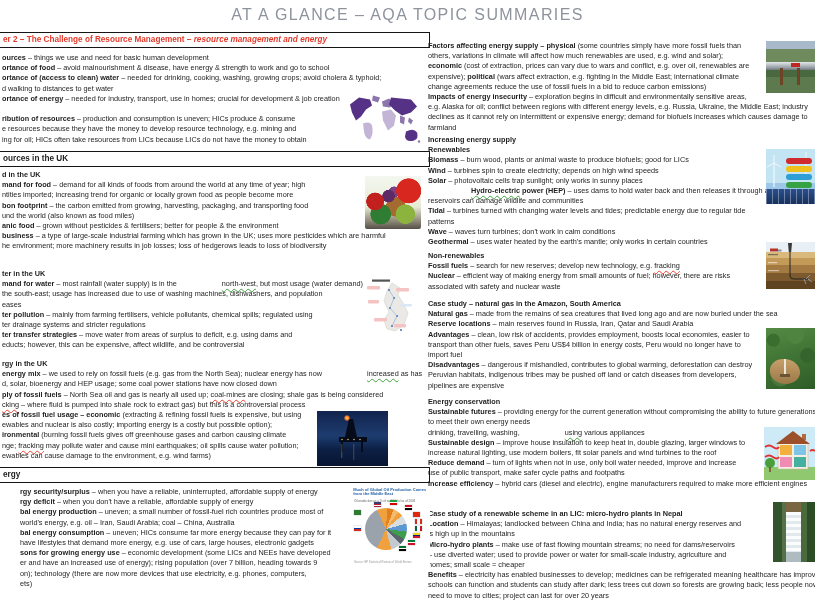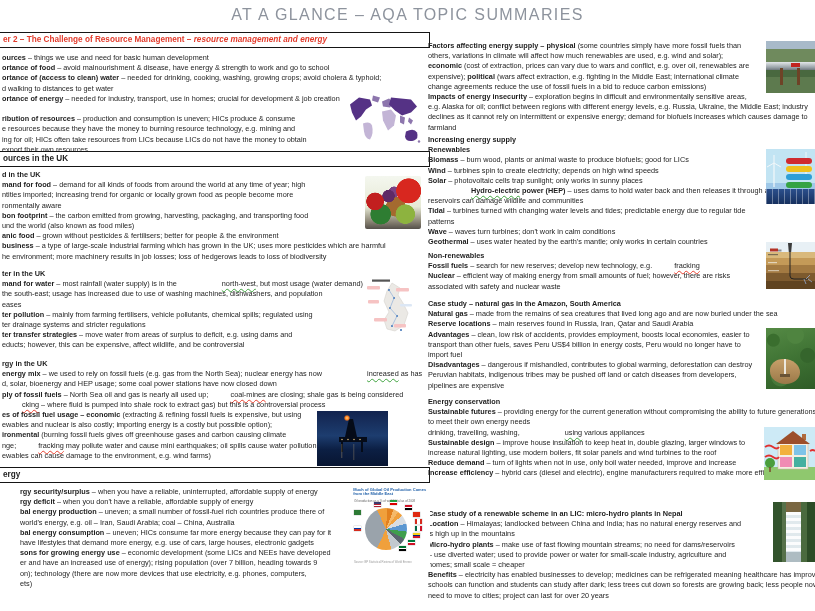--- a/index.html
+++ b/index.html
@@ -8,21 +8,21 @@
   .page{position:absolute;inset:0;background:#fff;}
 
   .doc-title{position:absolute;top:6px;left:0;width:815px;text-align:center;
     font-size:16px;letter-spacing:1.4px;color:#8d939d;}
 
   
   .sec{position:absolute;font-size:7.3px;z-index:1;}
   .ln{height:10.2px;line-height:10.2px;white-space:nowrap;}
   .b{font-weight:700;margin-top:40px;}
   .sr{text-decoration-line:underline;text-decoration-style:wavy;
-      text-decoration-color:#e8402f;text-decoration-thickness:1px;text-underline-offset:1.5px;margin-left:20px;}
+      text-decoration-color:#e8402f;text-decoration-thickness:1px;text-underline-offset:1.5px;}
   .sg{text-decoration-line:underline;text-decoration-style:wavy;
       text-decoration-color:#3fa33f;text-decoration-thickness:1px;text-underline-offset:1.5px;padding-left:43px;}
   .b.sg{font-weight:700;}
 
   
   .hbox{position:absolute;left:-10px;width:426px;border:1.5px solid #151515;background:#fff;
     height:12px;line-height:12px;padding:1px 0 1px 12px;font-weight:700;font-size:8.2px;
     white-space:nowrap;z-index:1;}
   #box-chapter{top:32px;color:#e23b2c;}
   #box-chapter .chap-i{font-style:italic;margin-top:36px;}
@@ -132,32 +132,30 @@
   </div>
 
   <div class="sec" id="sec-intro">
       <div class="ln"><span class="b">ources</span><span> – things we use and need for basic human development</span></div>
       <div class="ln"><span class="b">ortance of food</span><span> – avoid malnourishment &amp; disease, have energy &amp; strength to work and go to school</span></div>
       <div class="ln"><span class="b">ortance of (access to clean) water</span><span> – needed for drinking, cooking, washing, growing crops; avoid cholera &amp; typhoid;</span></div>
       <div class="ln"><span>d walking to distances to get water</span></div>
       <div class="ln"><span class="b">ortance of energy</span><span> – needed for industry, transport, use in homes; crucial for development &amp; job creation</span></div>
       <div class="ln"></div>
       <div class="ln"><span class="b">ribution of resources</span><span> – production and consumption is uneven; HICs produce &amp; consume</span></div>
-      <div class="ln"><span>e resources because they have the money to burning resource technology, e.g. mining and</span></div>
+      <div class="ln"><span>e resources because they have the money to develop resource technology, e.g. mining and</span></div>
       <div class="ln"><span>ing for oil; HICs often take resources from LICs because LICs do not have the money to obtain</span></div>
-      <div class="ln"><span>export their own resources</span></div>
     </div>
   <div class="hbox" id="box-resources">
     <span>ources in the UK</span>
   </div>
   <div class="sec" id="sec-food">
       <div class="ln"><span class="b">d in the UK</span></div>
       <div class="ln"><span class="b">mand for food</span><span> – demand for all kinds of foods from around the world at any time of year; high</span></div>
       <div class="ln"><span>ntities imported; increasing trend for organic or locally grown food as people become more</span></div>
-      <div class="ln"><span>ronmentally aware</span></div>
       <div class="ln"><span class="b">bon footprint</span><span> – the carbon emitted from growing, harvesting, packaging, and transporting food</span></div>
       <div class="ln"><span>und the world (also known as food miles)</span></div>
       <div class="ln"><span class="b">anic food</span><span> – grown without pesticides &amp; fertilisers; better for people &amp; the environment</span></div>
       <div class="ln"><span class="b">business</span><span> – a type of large-scale industrial farming which has grown in the UK; uses more pesticides which are harmful</span></div>
       <div class="ln"><span>he environment; more machinery results in job losses; loss of hedgerows leads to loss of biodiversity</span></div>
     </div>
   <div class="sec" id="sec-water">
       <div class="ln"><span class="b">ter in the UK</span></div>
       <div class="ln"><span class="b">mand for water</span><span> – most rainfall (water supply) is in the </span><span class="sg">north-west</span><span>, but most usage (water demand)</span></div>
       <div class="ln"><span>the south-east; usage has increased due to use of washing machines, dishwashers, and population</span></div>
@@ -178,21 +176,21 @@
       <div class="ln"><span class="b">ironmental</span><span> (burning fossil fuels gives off greenhouse gases and carbon causing climate</span></div>
       <div class="ln"><span>nge; </span><span class="sr">fracking</span><span> may pollute water and cause mini earthquakes; oil spills cause water pollution;</span></div>
       <div class="ln"><span>ewables can cause damage to the environment, e.g. wind farms)</span></div>
     </div>
   <div class="hbox" id="box-energy">
     <span>ergy</span>
   </div>
   <div class="sec" id="sec-energy-global">
       <div class="ln"><span class="b">rgy security/surplus</span><span> – when you have a reliable, uninterrupted, affordable supply of energy</span></div>
       <div class="ln"><span class="b">rgy deficit</span><span> – when you don't have a reliable, affordable supply of energy</span></div>
-      <div class="ln"><span class="b">bal energy production</span><span> – uneven; a small number of fossil-fuel rich countries produce there of</span></div>
+      <div class="ln"><span class="b">bal energy production</span><span> – uneven; a small number of fossil-fuel rich countries produce most of</span></div>
       <div class="ln"><span>world's energy, e.g. oil – Iran, Saudi Arabia; coal – China, Australia</span></div>
       <div class="ln"><span class="b">bal energy consumption</span><span> – uneven; HICs consume far more energy because they can pay for it</span></div>
       <div class="ln"><span>have lifestyles that demand more energy, e.g. use of cars, large houses, electronic gadgets</span></div>
       <div class="ln"><span class="b">sons for growing energy use</span><span> – economic development (some LICs and NEEs have developed</span></div>
       <div class="ln"><span>er and have an increased use of energy); rising population (over 7 billion, heading towards 9</span></div>
       <div class="ln"><span>on); technology (there are now more devices that use electricity, e.g. phones, computers,</span></div>
       <div class="ln"><span>ets)</span></div>
     </div>
 
   <div class="sec" id="sec-factors">
@@ -237,20 +235,21 @@
       <div class="ln"><span>pipelines are expensive</span></div>
     </div>
   <div class="sec" id="sec-conservation">
       <div class="ln"><span class="b">Energy conservation</span></div>
       <div class="ln"><span class="b">Sustainable futures</span><span> – providing energy for the current generation without compromising the ability to future generations</span></div>
       <div class="ln"><span>to meet their own energy needs</span></div>
       <div class="ln"><span>drinking, travelling, washing, </span><span class="sg">using</span><span> various appliances</span></div>
       <div class="ln"><span class="b">Sustainable design</span><span> – improve house insulation to keep heat in, double glazing, larger windows to</span></div>
       <div class="ln"><span>increase natural lighting, use modern boilers, fit solar panels and wind turbines to the roof</span></div>
       <div class="ln"><span class="b">Reduce demand</span><span> – turn of lights when not in use, only boil water needed, improve and increase</span></div>
+      <div class="ln"><span>use of public transport, make safer cycle paths and footpaths</span></div>
       <div class="ln"><span class="b">Increase efficiency</span><span> – hybrid cars (diesel and electric), engine manufacturers required to make more efficient engines</span></div>
     </div>
   <div class="sec" id="sec-nepal">
       <div class="ln"><span class="b">Case study of a renewable scheme in an LIC: micro-hydro plants in Nepal</span></div>
       <div class="ln"><span class="b">Location</span><span> – Himalayas; landlocked between China and India; has no natural energy reserves and</span></div>
       <div class="ln"><span>is high up in the mountains</span></div>
       <div class="ln"><span class="b">Micro-hydro plants</span><span> – make use of fast flowing mountain streams; no need for dams/reservoirs</span></div>
       <div class="ln"><span>– use diverted water; used to provide power or water for small-scale industry, agriculture and</span></div>
       <div class="ln"><span>homes; small scale = cheaper</span></div>
       <div class="ln"><span class="b">Benefits</span><span> – electricity has enabled businesses to develop; medicines can be refrigerated meaning healthcare has improved;</span></div>

